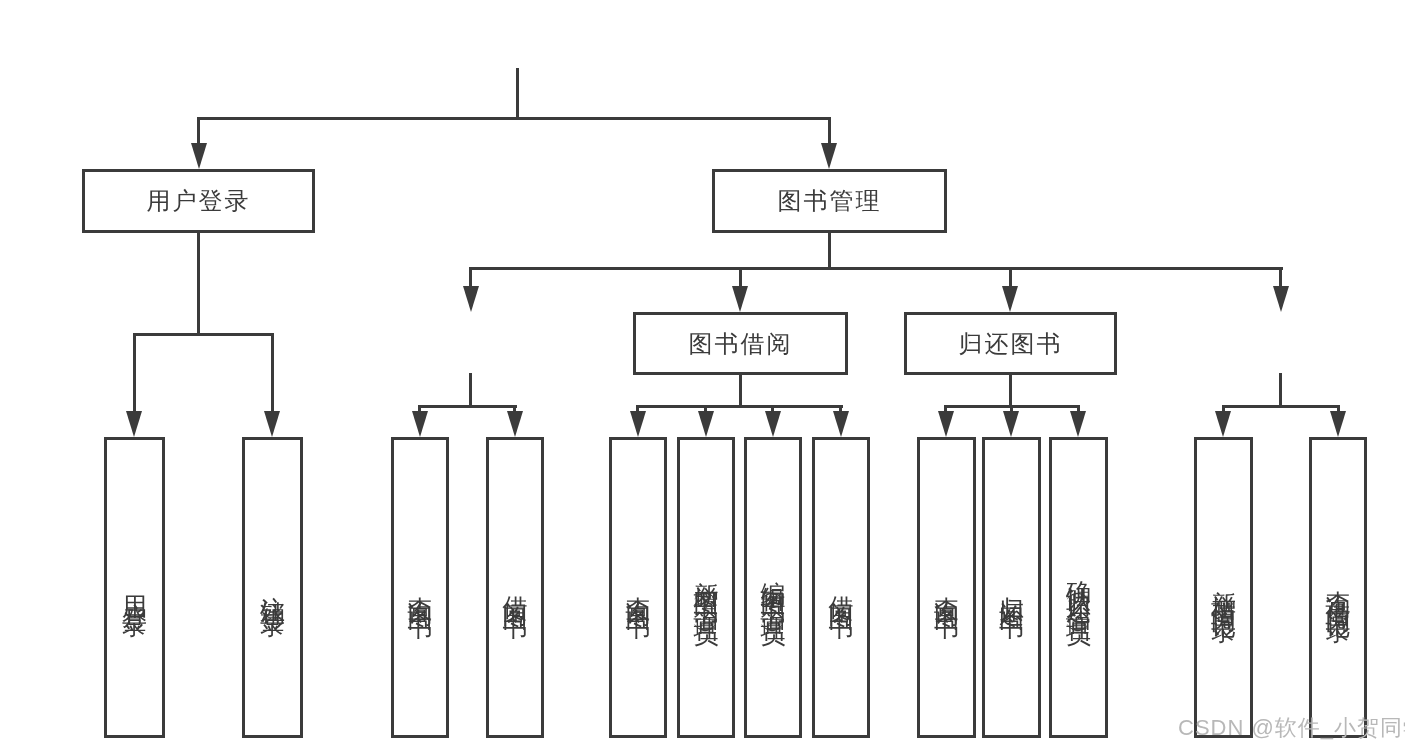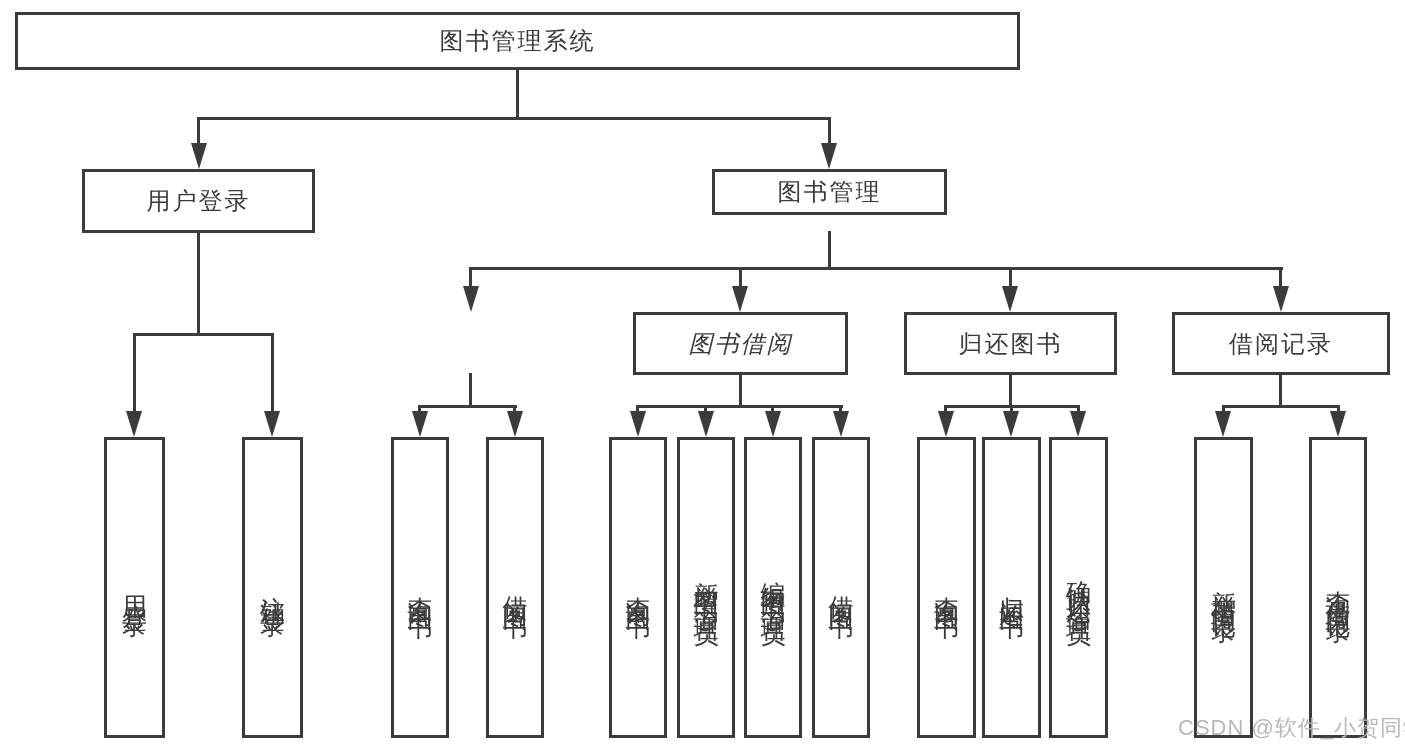--- a/index.html
+++ b/index.html
@@ -47,35 +47,32 @@
     letter-spacing: 1px;
     color: #b8b8b8;
     white-space: nowrap;
   }
 </style>
 </head>
 <body>
 
 <div id="stage">
 
-  <div class="box h" style="left:15px; top:12px; width:1005px; height:58px;">
-    <span>图书管理系统</span>
-  </div>
 
   <div class="ln" style="left:516px; top:68px; width:3px; height:52px;"></div>
   <div class="ln" style="left:197px; top:117px; width:634px; height:3px;"></div>
   <div class="ln" style="left:197px; top:117px; width:3px; height:30px;"></div>
   <div class="arr" style="left:191px; top:143px;"></div>
   <div class="ln" style="left:828px; top:117px; width:3px; height:30px;"></div>
   <div class="arr" style="left:821px; top:143px;"></div>
 
   <div class="box h" style="left:82px; top:169px; width:233px; height:64px;">
     <span>用户登录</span>
   </div>
-  <div class="box h" style="left:712px; top:169px; width:235px; height:46px;">
+  <div class="box h" style="left:712px; top:169px; width:235px; height:64px;">
     <span>图书管理</span>
   </div>
 
   <div class="ln" style="left:197px; top:231px; width:3px; height:104px;"></div>
   <div class="ln" style="left:133px; top:333px; width:141px; height:3px;"></div>
   <div class="ln" style="left:133px; top:333px; width:3px; height:82px;"></div>
   <div class="arr" style="left:126px; top:411px;"></div>
   <div class="ln" style="left:271px; top:333px; width:3px; height:82px;"></div>
   <div class="arr" style="left:264px; top:411px;"></div>
 
@@ -83,28 +80,25 @@
   <div class="ln" style="left:469px; top:267px; width:814px; height:3px;"></div>
   <div class="ln" style="left:469px; top:267px; width:3px; height:23px;"></div>
   <div class="arr" style="left:463px; top:286px;"></div>
   <div class="ln" style="left:739px; top:267px; width:3px; height:23px;"></div>
   <div class="arr" style="left:732px; top:286px;"></div>
   <div class="ln" style="left:1009px; top:267px; width:3px; height:23px;"></div>
   <div class="arr" style="left:1002px; top:286px;"></div>
   <div class="ln" style="left:1279px; top:267px; width:3px; height:23px;"></div>
   <div class="arr" style="left:1273px; top:286px;"></div>
 
-  <div class="box h" style="left:633px; top:312px; width:215px; height:63px;font-style:italic;">
+  <div class="box h" style="left:633px; top:312px; width:215px; height:63px;">
     <span>图书借阅</span>
   </div>
   <div class="box h" style="left:904px; top:312px; width:213px; height:63px;">
     <span>归还图书</span>
-  </div>
-  <div class="box h" style="left:1172px; top:312px; width:218px; height:63px;">
-    <span>借阅记录</span>
   </div>
 
   <div class="ln" style="left:469px; top:373px; width:3px; height:35px;"></div>
   <div class="ln" style="left:418px; top:405px; width:99px; height:3px;"></div>
   <div class="ln" style="left:418px; top:405px; width:3px; height:10px;"></div>
   <div class="arr" style="left:412px; top:411px;"></div>
   <div class="ln" style="left:513px; top:405px; width:3px; height:10px;"></div>
   <div class="arr" style="left:507px; top:411px;"></div>
 
   <div class="ln" style="left:739px; top:373px; width:3px; height:35px;"></div>

